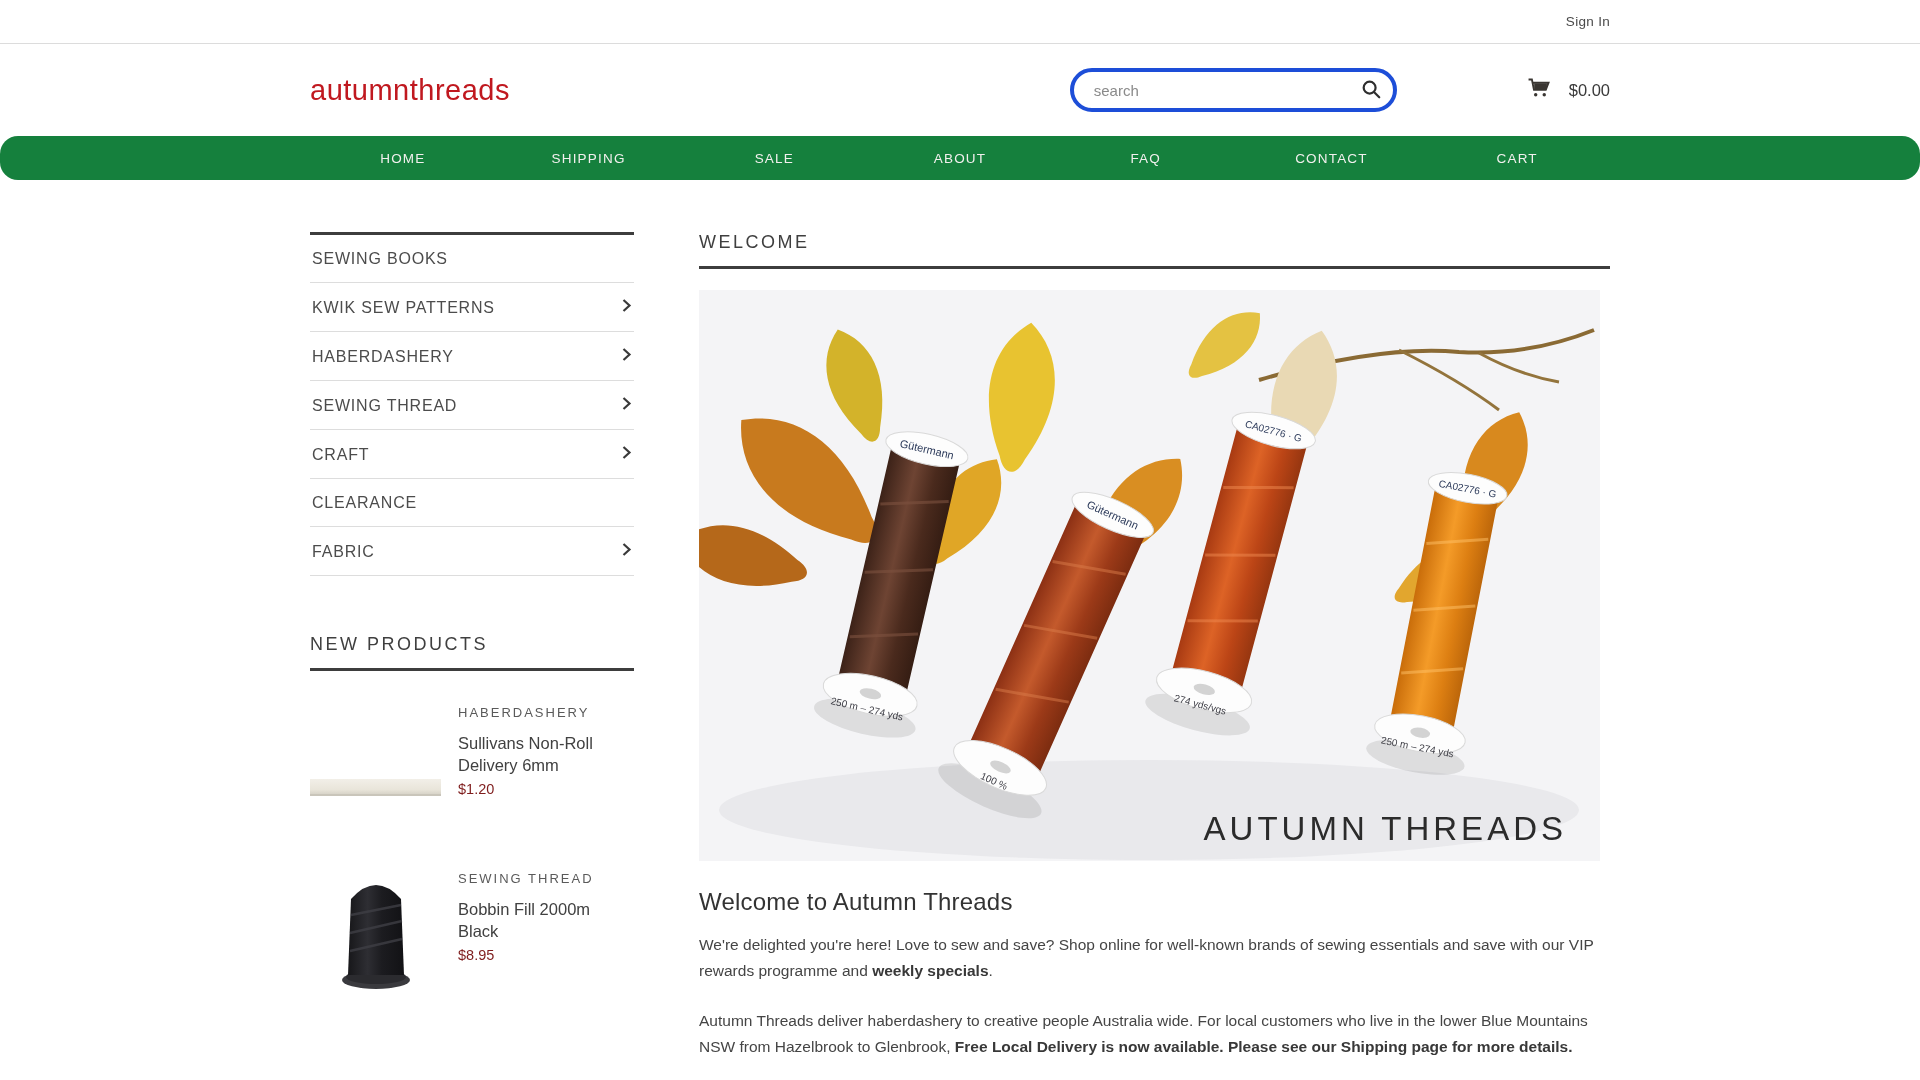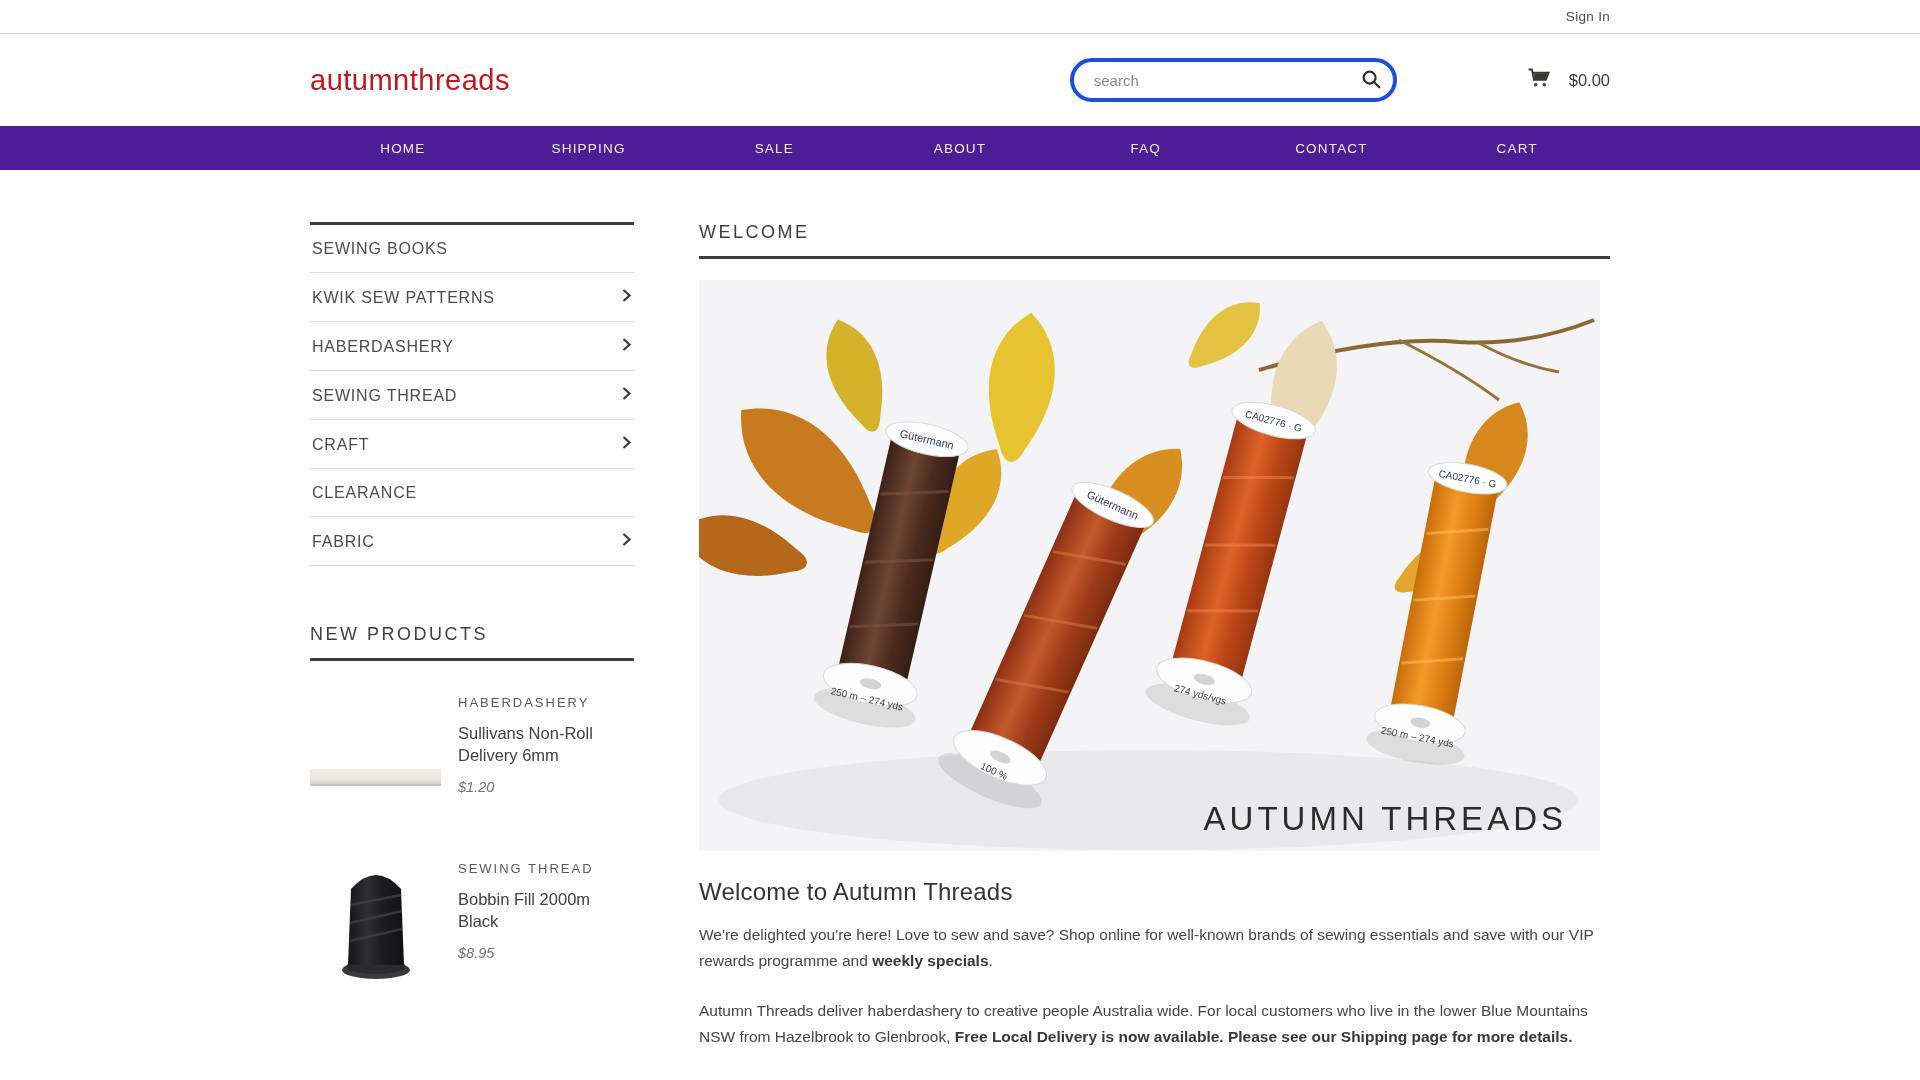--- a/index.html
+++ b/index.html
@@ -1,40 +1,40 @@
 <!DOCTYPE html>
 <html><head>
 <meta charset="utf-8">
 <style>
   * { margin:0; padding:0; box-sizing:border-box; }
   html,body { width:1920px; height:1080px; background:#fff; overflow:hidden;
     font-family:"Liberation Sans", sans-serif; color:#454545; }
   .container { width:1300px; margin:0 auto; }
 
   
-  .topbar { height:34px; border-bottom:1px solid #dcdcdc; background:#fff; }
+  .topbar { height:44px; border-bottom:1px solid #dcdcdc; background:#fff; }
   .topbar .container { height:100%; display:flex; align-items:center; justify-content:flex-end; }
   .signin { font-size:13.5px; color:#4a4a4a; text-decoration:none; letter-spacing:.3px; cursor:pointer; }
 
   
   .header { height:92px; background:#fff; }
   .header .container { height:100%; display:flex; align-items:center; }
   .logo { font-size:29px; color:#c0181f; letter-spacing:.5px; cursor:pointer; }
   .searchwrap { margin-left:auto; position:relative; width:327px; }
   .searchwrap input { width:327px; height:44px; border:4px solid #1d4ed8; border-radius:22px;
       padding:0 48px 0 20px; font-size:15px; color:#444; outline:none;
       font-family:"Liberation Sans", sans-serif; }
   .searchwrap input::placeholder { color:#8a8a8a; }
   .searchbtn { position:absolute; right:14px; top:10px; width:24px; height:24px;
       background:none; border:none; cursor:pointer; padding:0; }
   .cart { display:flex; align-items:center; gap:18px; margin-left:131px; cursor:pointer; }
   .cart-total { font-size:16.5px; color:#3a3a3a; }
 
   
-  .nav { height:44px; background:#4c1d95; }
+  .nav { height:44px; background:#15803d;border-radius:18px; }
   .nav .container { height:100%; display:flex; }
   .nav-item { flex:1; display:flex; align-items:center; justify-content:center;
       color:#f2f0ee; font-size:13.5px; letter-spacing:1.2px; cursor:pointer; }
 
   
   .content { display:flex; padding-top:52px; }
   .sidebar { width:324px; margin-right:65px; flex:none; }
   .main { width:911px; flex:none; }
 
   h3.sect { font-size:18px; font-weight:400; color:#3f3f3f; letter-spacing:2.5px; padding-bottom:13px; }
@@ -45,21 +45,21 @@
       padding:15px 2px 14px 2px; border-bottom:1px solid #ddd; cursor:pointer; }
   .cat-label { font-size:16px; color:#4c4c4c; letter-spacing:.8px; }
 
   
   .newprod-title { margin-top:58px; }
   .prod-card { display:flex; margin-top:26px; cursor:pointer; }
   .prod-img { width:131px; flex:none; display:flex; align-items:center; justify-content:center; height:140px; }
   .prod-info { padding-left:17px; padding-top:8px; }
   .prod-cat { font-size:13px; color:#5a5a5a; letter-spacing:2px; }
   .prod-name { font-size:16.5px; color:#414141; margin-top:12px; line-height:1.35; max-width:165px; }
-  .prod-price { font-size:14.5px; color:#737373; margin-top:12px;font-style:italic; }
+  .prod-price { font-size:14.5px; color:#7f1d1d; margin-top:4px; }
   .elastic { width:131px; height:17px; background:linear-gradient(#f2efe8,#e9e5da 70%,#d8d4c9);
       border-bottom:2px solid #c9c5ba; margin-top:40px; }
 
   
   .hero { margin-top:21px; width:901px; height:571px; }
   h2.welcome2 { margin-top:27px; font-size:24px; font-weight:400; color:#333; letter-spacing:.2px; }
   .main p { font-size:15.5px; line-height:1.68; color:#454545; margin-top:16px; max-width:911px; }
   .main p.second { margin-top:24px; }
   .main strong { color:#383838; }
 </style>

